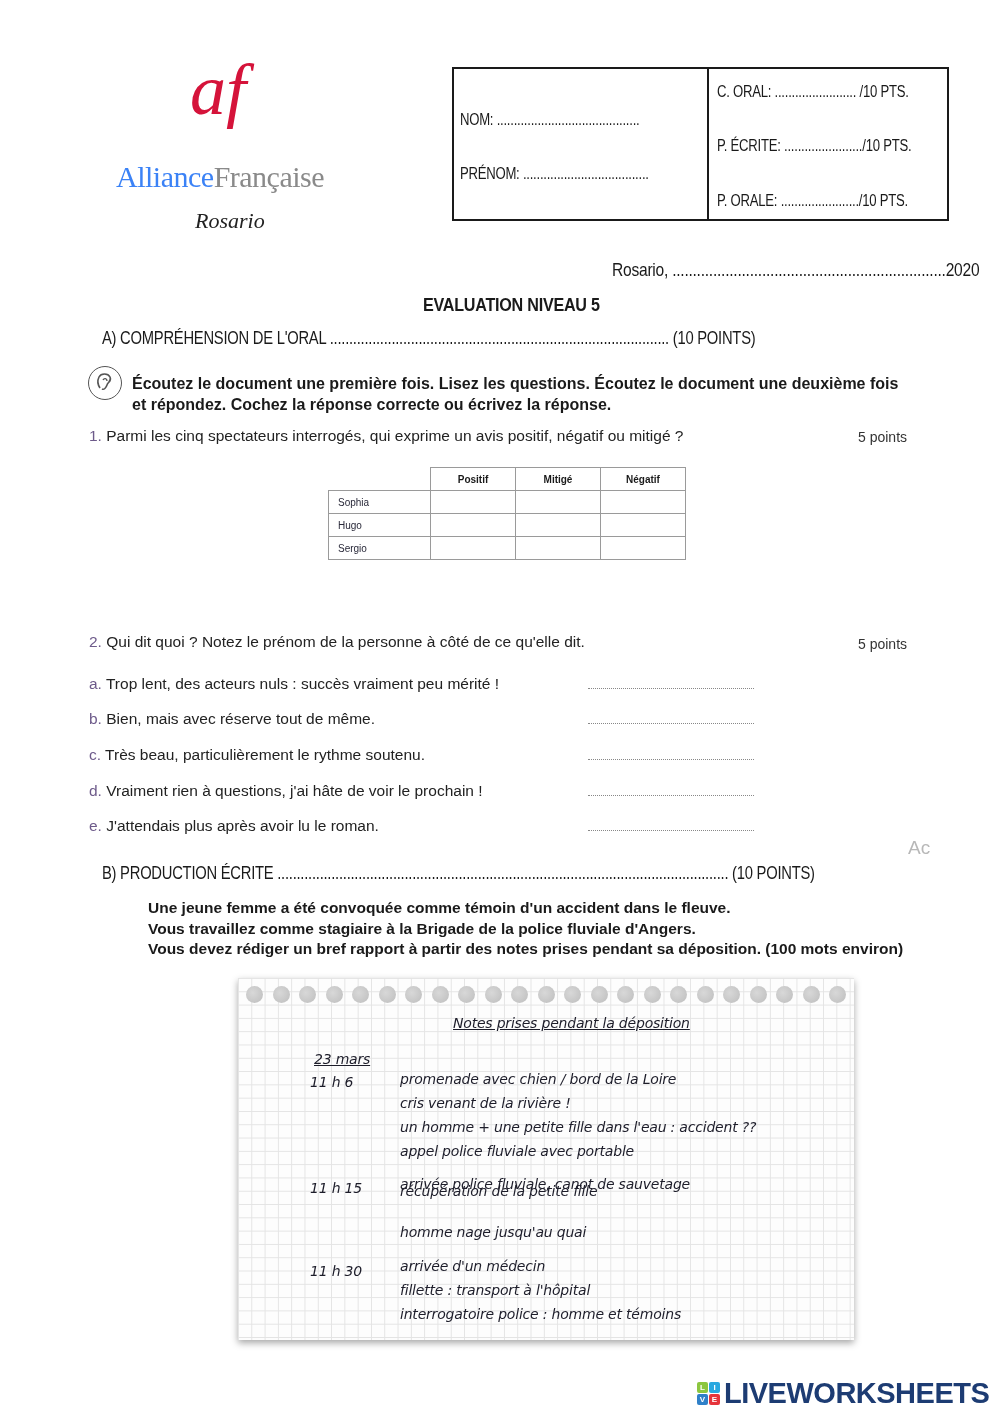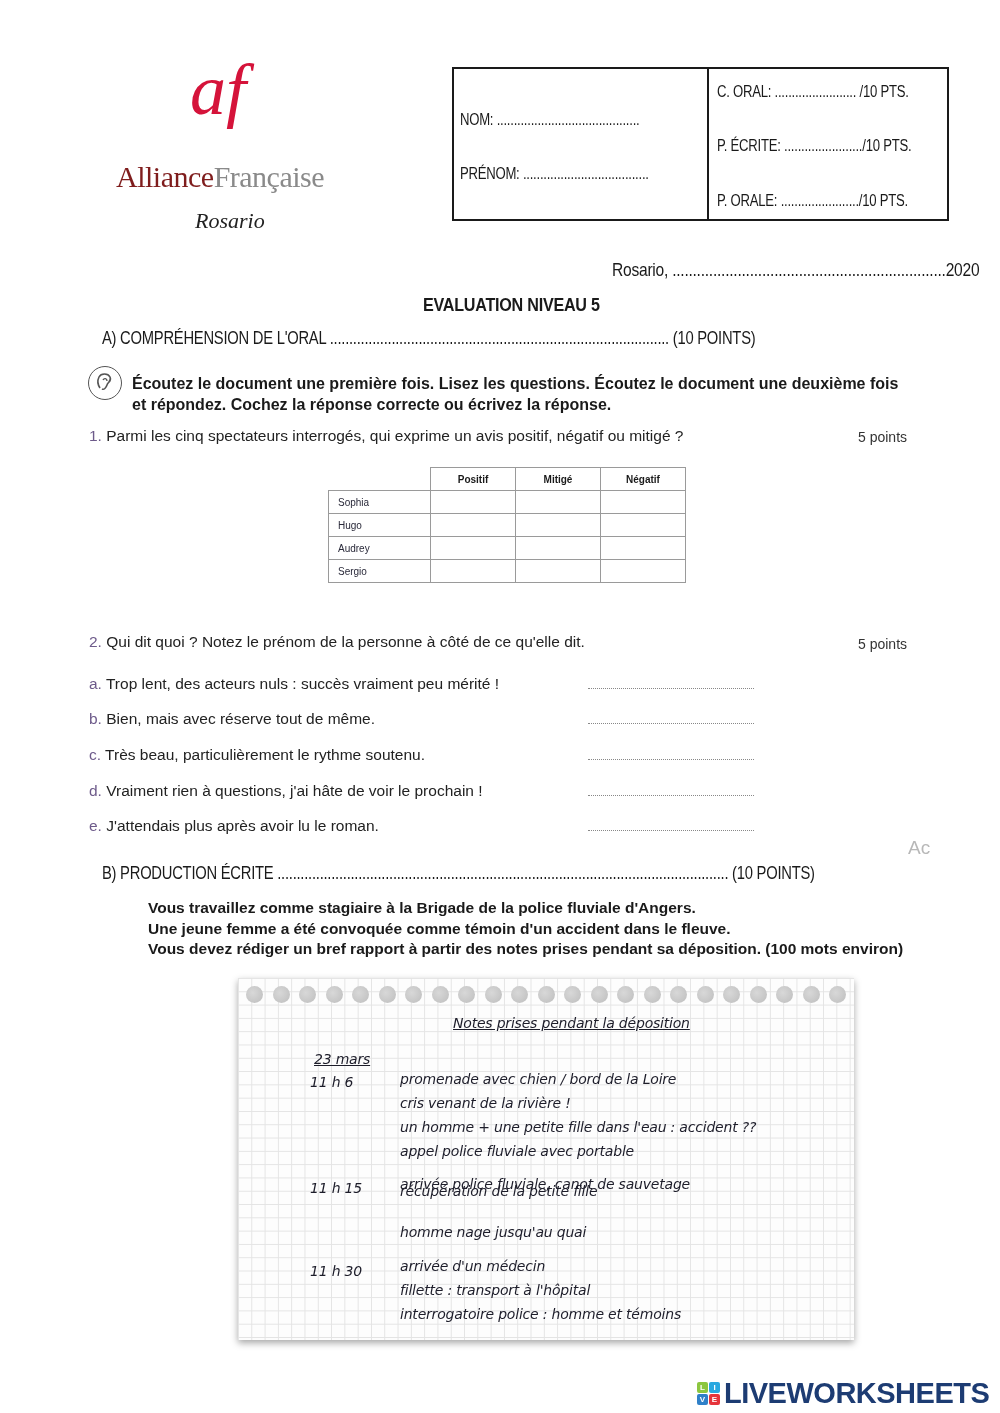--- a/index.html
+++ b/index.html
@@ -2,21 +2,21 @@
 <html><head>
 <meta charset="utf-8">
 <style>
   html, body { margin: 0; padding: 0; background: #ffffff; }
   body { width: 1000px; height: 1413px; position: relative; overflow: hidden; font-family: "Liberation Sans", sans-serif; color: #1a1a1a; }
   .abs { position: absolute; }
 
   
   .logo-af { left: 190px; top: 52px; width: 90px; height: 80px; }
   .logo-name { left: 116px; top: 160px; font-family: "Liberation Serif", serif; font-size: 30px; letter-spacing: -0.5px; white-space: nowrap; }
-  .logo-name .alliance { color: #7f1d1d; }
+  .logo-name .alliance { color: #3b82f6; }
   .logo-name .francaise { color: #8a8a8a; }
   .logo-city { left: 195px; top: 208px; font-family: "Liberation Serif", serif; font-style: italic; font-size: 22px; color: #222; }
 
   
   .hdr-box { left: 452px; top: 67px; width: 497px; height: 154px; border: 2px solid #1a1a1a; box-sizing: border-box; display: flex; }
   .hdr-left { width: 253px; border-right: 2px solid #1a1a1a; position: relative; }
   .hdr-right { flex: 1; position: relative; }
   .cond { font-family: "Liberation Sans Narrow", "Liberation Sans", sans-serif; font-size: 16px; letter-spacing: -0.3px; transform: scaleX(0.82); transform-origin: left center; white-space: nowrap; }
   .hdr-field { position: absolute; left: 6px; }
   .hdr-score { position: absolute; left: 8px; }
@@ -127,26 +127,20 @@
         <td class="cell"></td>
         <td class="cell"></td>
   </tr>
   <tr>
     <td class="name">Hugo</td>
     <td class="cell"></td>
         <td class="cell"></td>
         <td class="cell"></td>
   </tr>
   <tr>
-    <td class="name">Audrey</td>
-    <td class="cell"></td>
-        <td class="cell"></td>
-        <td class="cell"></td>
-  </tr>
-  <tr>
     <td class="name">Sergio</td>
     <td class="cell"></td>
         <td class="cell"></td>
         <td class="cell"></td>
   </tr>
 </tbody>
   </table>
 
 <div class="abs q" style="left:89px; top:633px;">
   <span class="num">2.</span><span> Qui dit quoi ? Notez le prénom de la personne à côté de ce qu'elle dit.</span>
@@ -166,22 +160,22 @@
 <div class="abs blank" style="top:795px;"></div>
 
 <div class="abs stmt" style="top:817px;"><span class="ltr">e.</span><span> J'attendais plus après avoir lu le roman.</span></div>
 <div class="abs blank" style="top:830px;"></div>
 
 <div class="abs ac">Ac</div>
 
 <div class="abs section-head cond" style="left:102px; top:863px;">B)    PRODUCTION ÉCRITE ..................................................................................................................... (10 POINTS)</div>
 
 <div class="abs task">
+  <div>Une jeune femme a été convoquée comme témoin d'un accident dans le fleuve.</div>
   <div>Vous travaillez comme stagiaire à la Brigade de la police fluviale d'Angers.</div>
-  <div>Une jeune femme a été convoquée comme témoin d'un accident dans le fleuve.</div>
   <div>Vous devez rédiger un bref rapport à partir des notes prises pendant sa déposition. (100 mots environ)</div>
 </div>
 
 <div class="abs notebook">
   <div class="holes">
     <span class="hole"></span>
       <span class="hole"></span>
       <span class="hole"></span>
       <span class="hole"></span>
       <span class="hole"></span>

